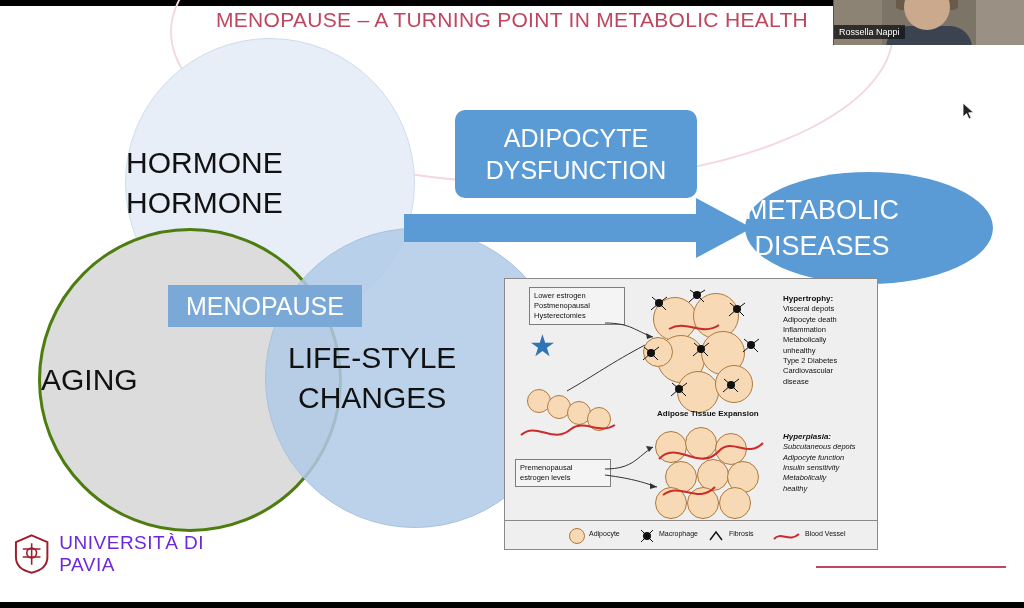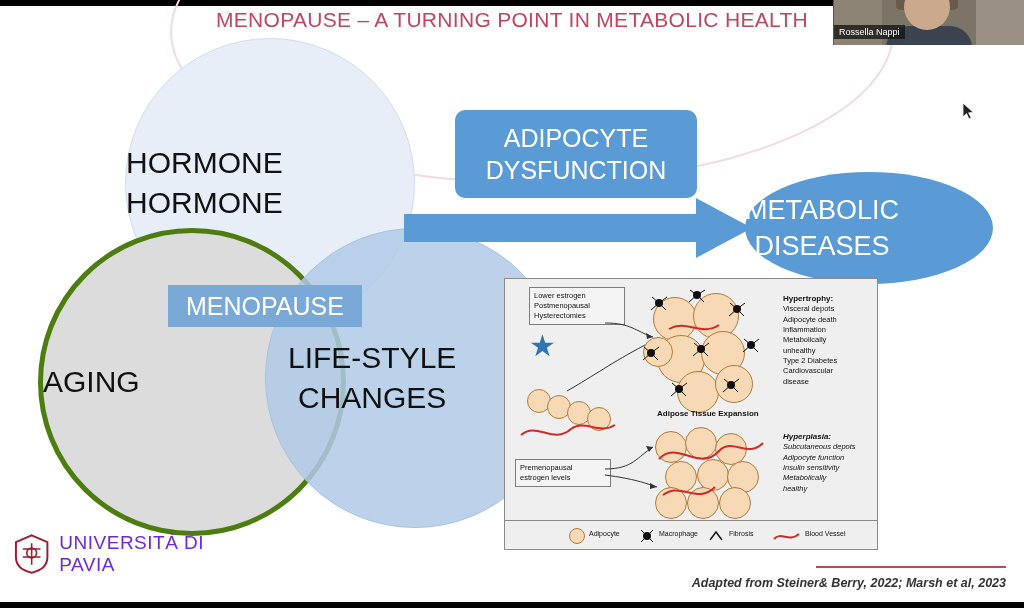--- a/index.html
+++ b/index.html
@@ -121,21 +121,21 @@
     background: #e7eef8;
     border: 1px solid #cfdcee;
     color: #111;
     font-size: 30px;
     line-height: 1.35;
   }
   .circle-aging {
     left: 38px; top: 228px;
     width: 298px; height: 298px;
     background: #dcdcdc;
-    border: 5px solid #4d7c0f;
+    border: 3px solid #4d7c0f;
     color: #111;
     font-size: 30px;
   }
   .circle-lifestyle {
     left: 265px; top: 228px;
     width: 298px; height: 298px;
     background: rgba(176,202,232,0.85);
     border: 1px solid #a6c2e0;
     color: #111;
     font-size: 30px;
@@ -466,15 +466,14 @@
   <div class="logo">
     <svg class="logo-crest" viewBox="0 0 40 42">
       <path d="M20,2 L36,9 L36,24 C36,33 29,38 20,40 C11,38 4,33 4,24 L4,9 Z" fill="none" stroke="#9d1f2e" stroke-width="2"></path>
       <path d="M20,10 L20,32 M11,16 L29,16 M11,24 L29,24" stroke="#9d1f2e" stroke-width="1.6"></path>
       <circle cx="20" cy="20" r="5" fill="none" stroke="#9d1f2e" stroke-width="1.6"></circle>
     </svg>
     <span class="logo-text">UNIVERSITÀ DI PAVIA</span>
   </div>
 
   <div class="citation-rule"></div>
-  <div class="citation">Adapted from Steiner&amp; Berry, 2022; Marsh et al, 2023</div>
 
 </div>
 
 </body></html>

